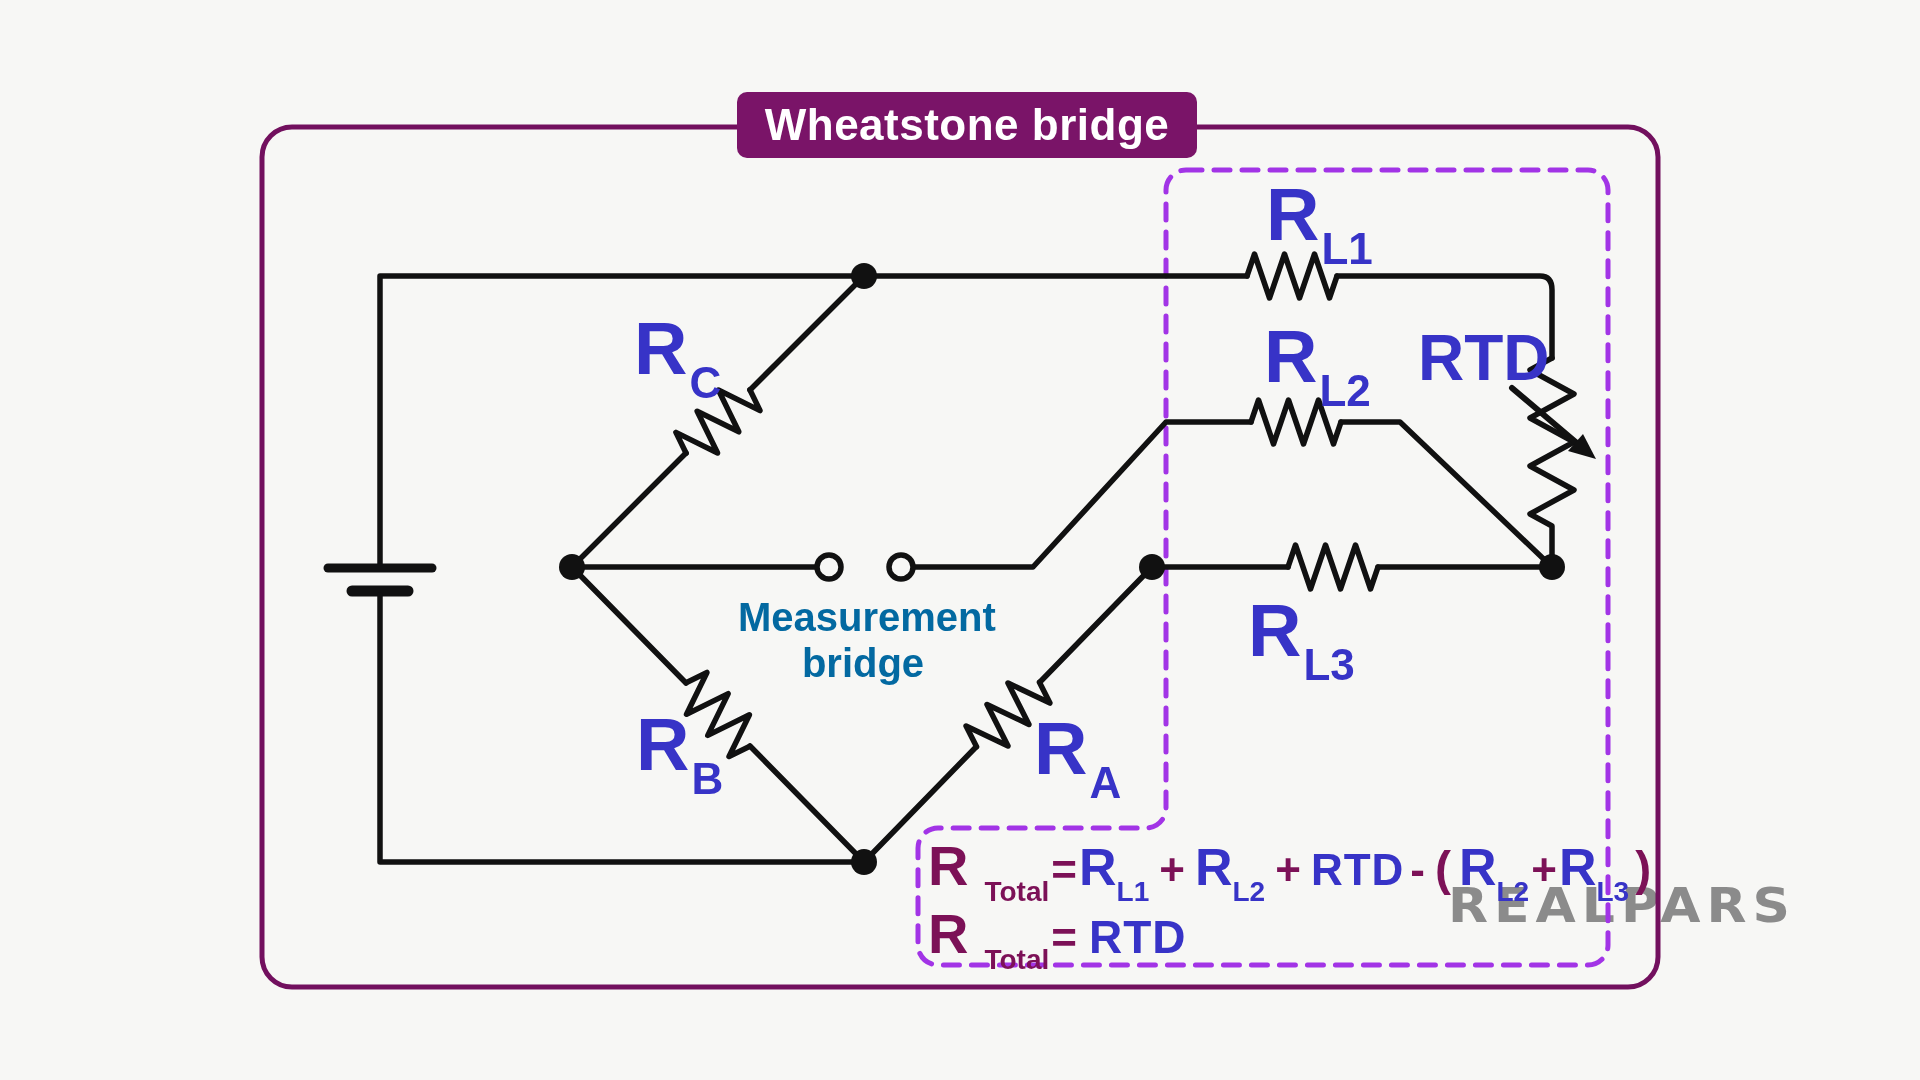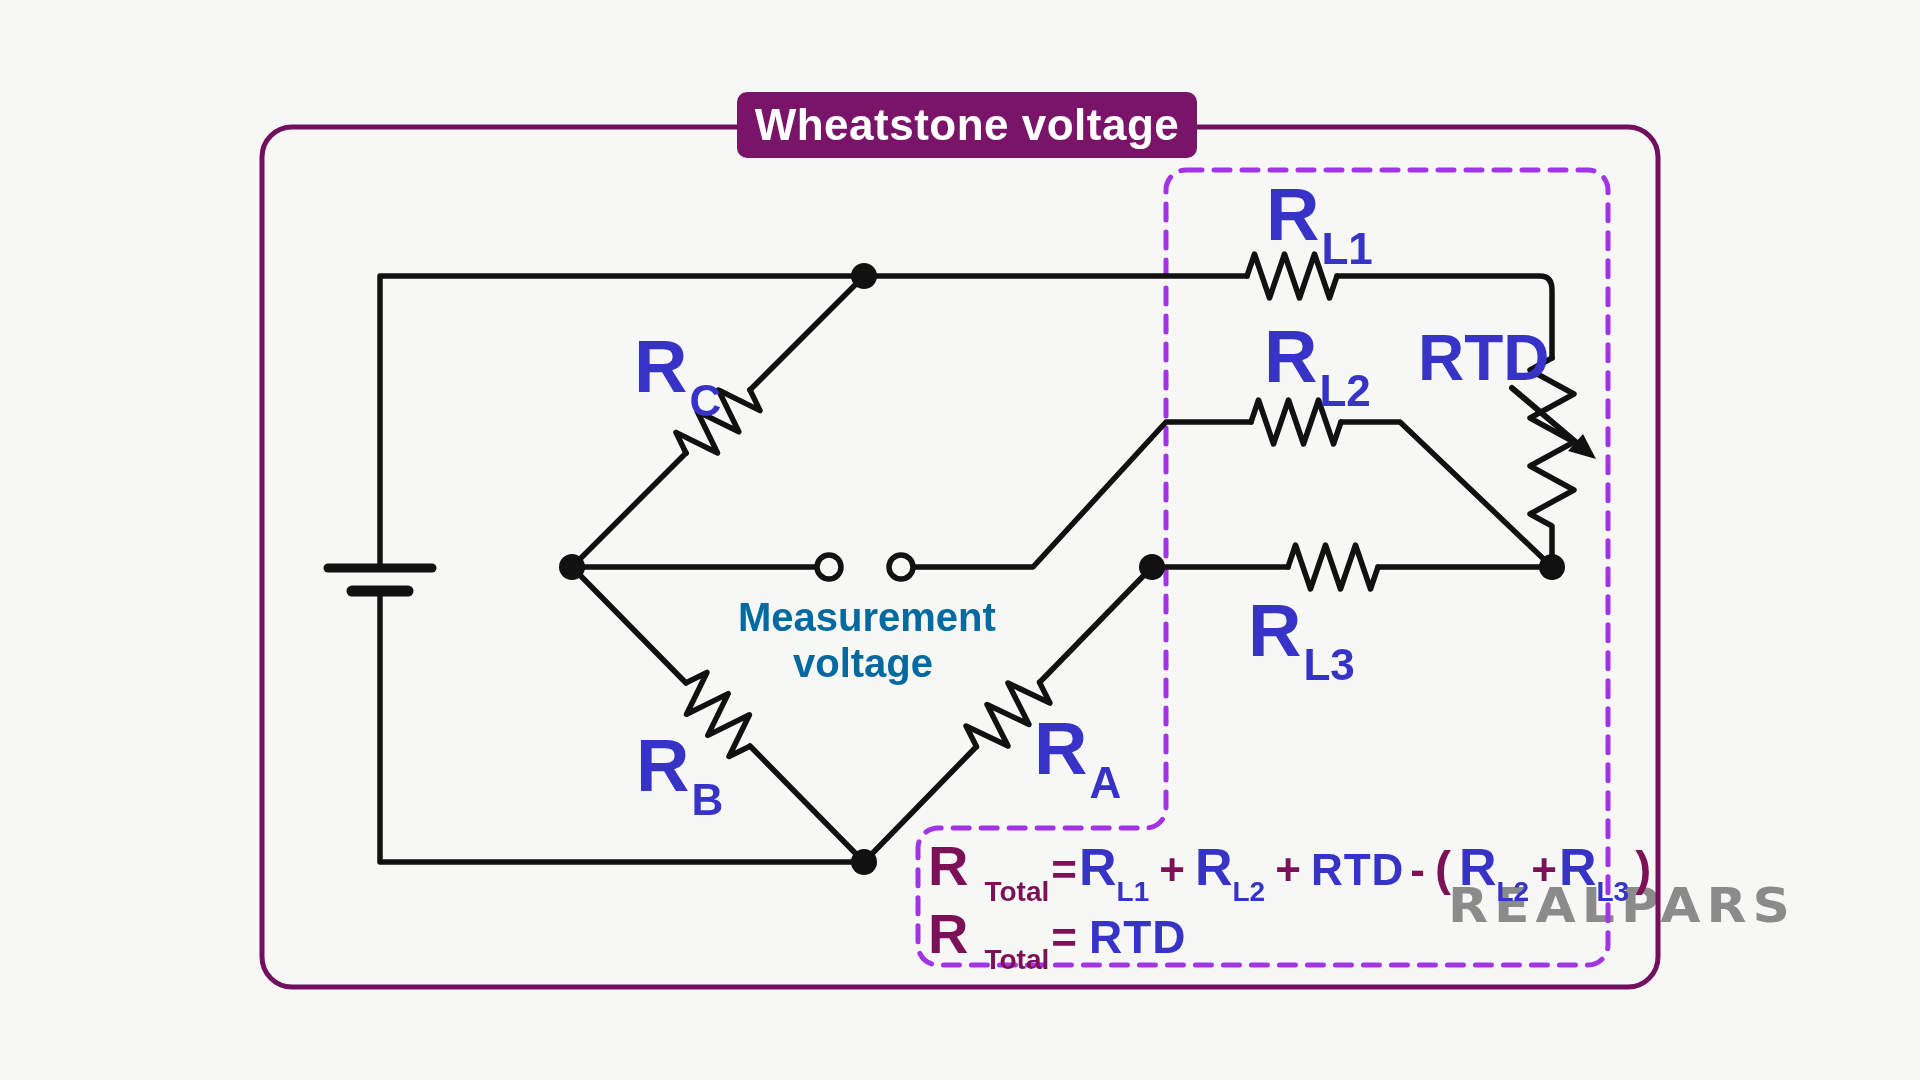--- a/index.html
+++ b/index.html
@@ -20,22 +20,22 @@
   .title-badge{
     position:absolute;left:737px;top:92px;width:460px;height:66px;
     background:#7a1468;border-radius:10px;display:flex;align-items:center;justify-content:center;
   }
   .title-badge span{color:#ffffff;font-size:44px;font-weight:bold;letter-spacing:0.5px;}
   
   .clabel{position:absolute;color:#3733c7;font-weight:bold;white-space:nowrap;line-height:1;}
   .clabel .base{font-size:74px;}
   .clabel .sub{font-size:44px;position:relative;top:24px;left:2px;}
   .clabel-rtd{position:absolute;color:#3733c7;font-weight:bold;font-size:64px;line-height:1;}
-  #label-rc{left:634px;top:330px;}
-  #label-rb{left:636px;top:708px;margin-top:21px;}
+  #label-rc{left:634px;top:312px;}
+  #label-rb{left:636px;top:708px;}
   #label-ra{left:1034px;top:712px;}
   #label-rl1{left:1266px;top:178px;text-align:center;}
   #label-rl2{left:1264px;top:320px;}
   #label-rl3{left:1248px;top:594px;}
   #label-rtd{left:1418px;top:326px;}
   .meas{
     position:absolute;left:738px;top:594px;width:250px;text-align:center;
     color:#0369a1;font-size:40px;font-weight:600;line-height:1.15;
   }
   
@@ -121,21 +121,21 @@
     <circle cx="572" cy="567" r="13" fill="#111111"></circle>
     <circle cx="864" cy="862" r="13" fill="#111111"></circle>
     <circle cx="1152" cy="567" r="13" fill="#111111"></circle>
     <circle cx="1552" cy="567" r="13" fill="#111111"></circle>
 
     <circle cx="829" cy="567" r="12" fill="#f7f7f5" stroke="#111111" stroke-width="5.5"></circle>
     <circle cx="901" cy="567" r="12" fill="#f7f7f5" stroke="#111111" stroke-width="5.5"></circle>
   </svg>
 
   <div class="title-badge">
-    <span>Wheatstone voltage</span>
+    <span>Wheatstone bridge</span>
   </div>
 
   <div class="clabel" id="label-rc">
     <span class="base">R</span><span class="sub">C</span>
   </div>
   <div class="clabel" id="label-rb">
     <span class="base">R</span><span class="sub">B</span>
   </div>
   <div class="clabel" id="label-ra">
     <span class="base">R</span><span class="sub">A</span>
@@ -146,21 +146,21 @@
   <div class="clabel" id="label-rl2">
     <span class="base">R</span><span class="sub">L2</span>
   </div>
   <div class="clabel" id="label-rl3">
     <span class="base">R</span><span class="sub">L3</span>
   </div>
   <div class="clabel-rtd" id="label-rtd">RTD</div>
 
   <div class="meas">
     <div>Measurement</div>
-    <div>voltage</div>
+    <div>bridge</div>
   </div>
 
   <div class="formula-line" id="formula-line1">
     <span class="t-maroon t-rbig">R</span>
     <span class="t-maroon t-subT">Total</span>
     <span class="t-maroon t-eq">=</span>
     <span class="t-blue t-rblue">R</span>
     <span class="t-blue t-sub">L1</span>
     <span class="t-maroon t-op">+</span>
     <span class="t-blue t-rblue">R</span>

